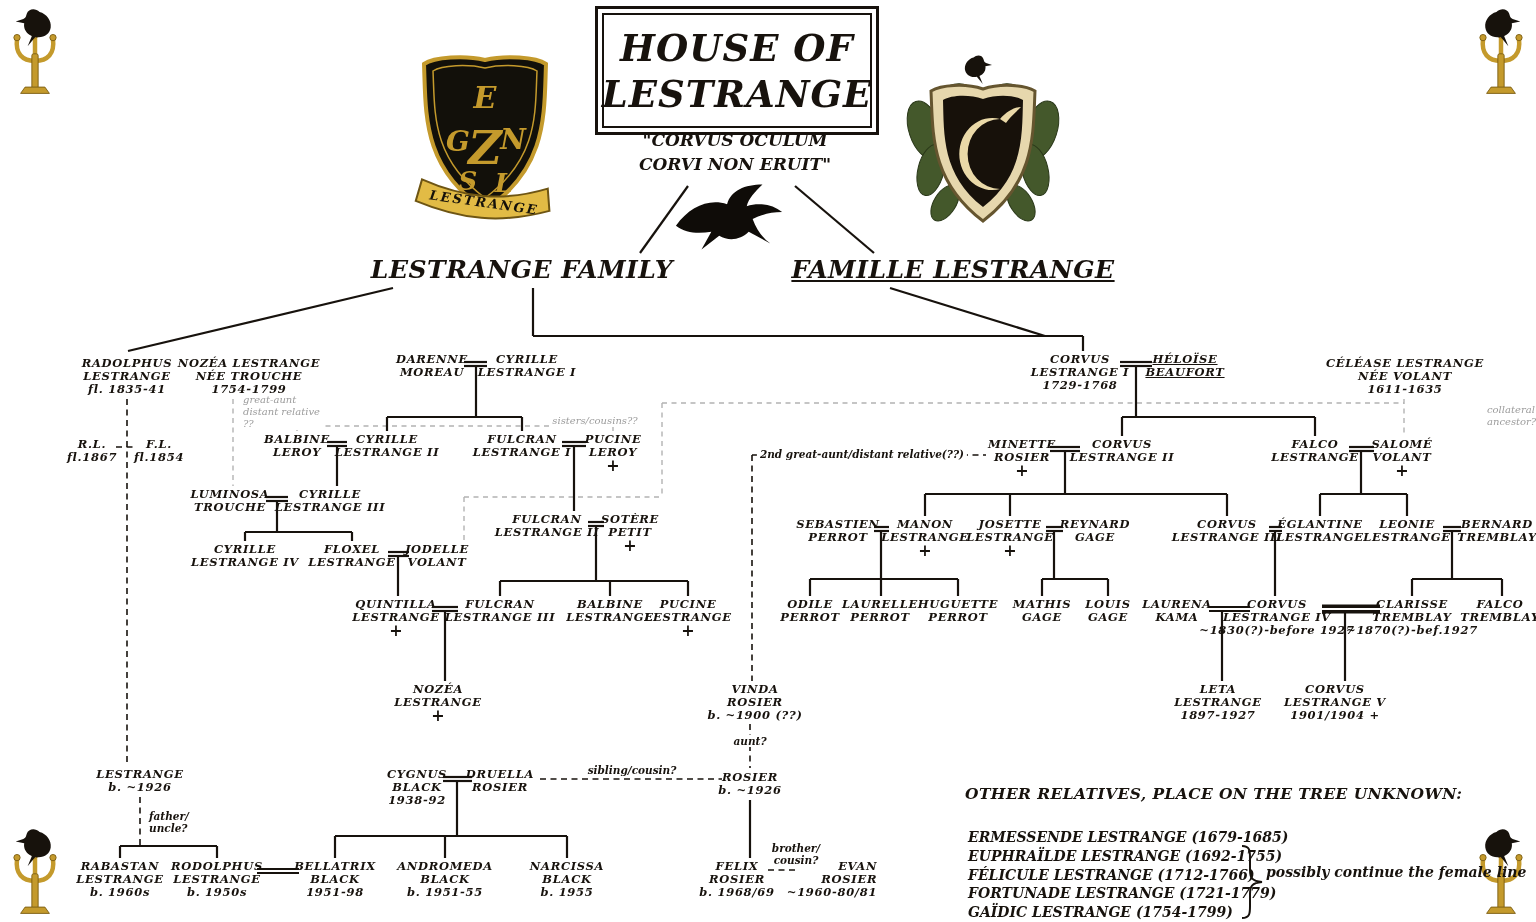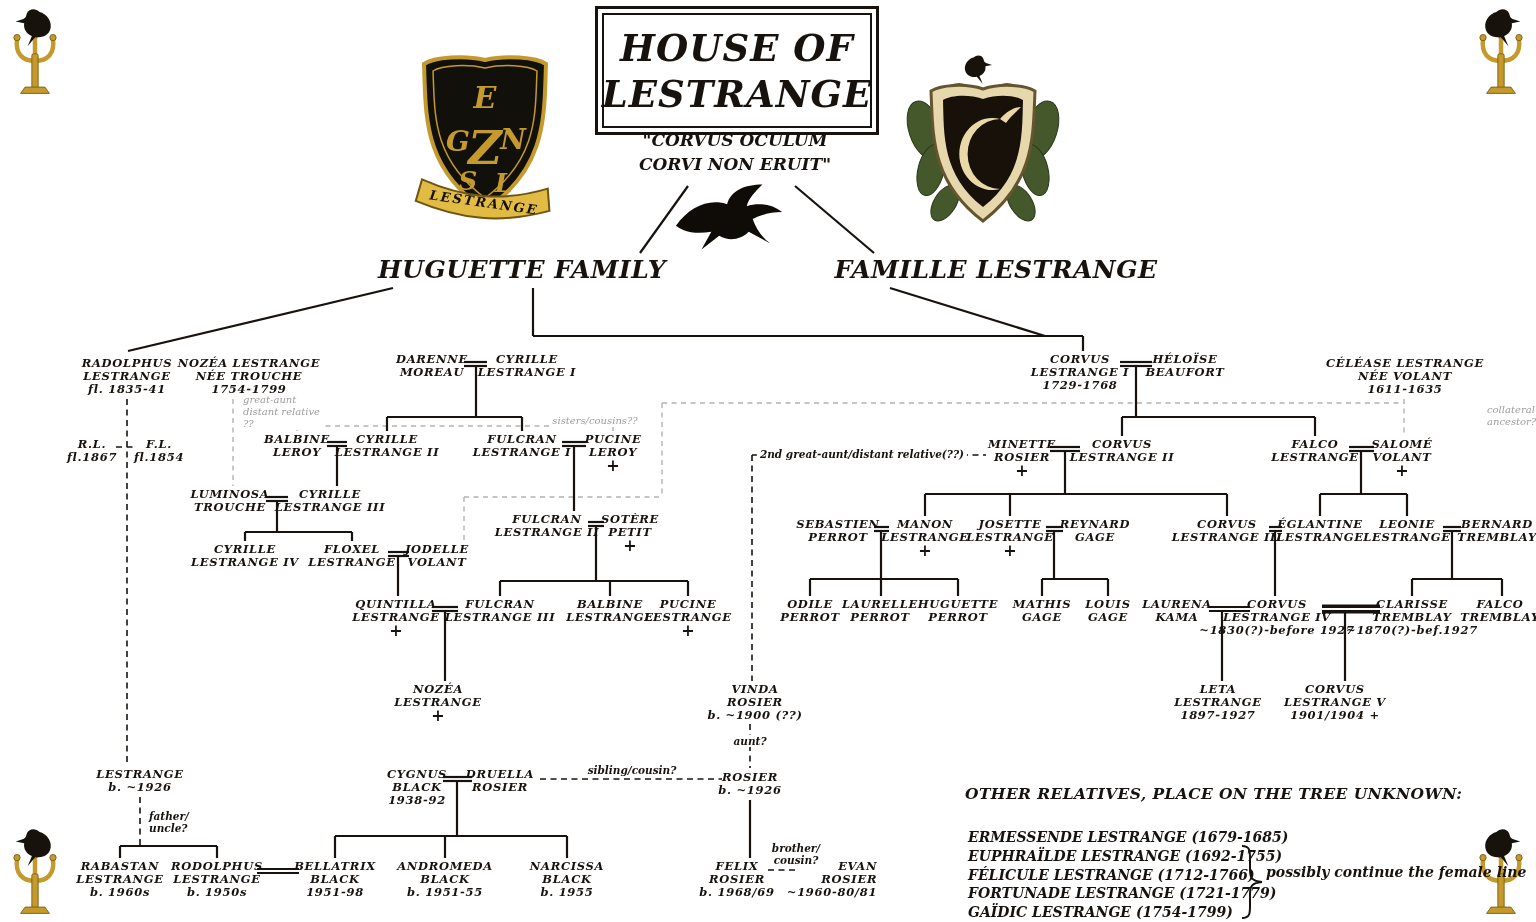--- a/index.html
+++ b/index.html
@@ -27,21 +27,21 @@
   .title-inner { position:absolute; left:4px; right:4px; top:4px; bottom:4px; border:2px solid #17120d;
                  display:flex; flex-direction:column; align-items:center; justify-content:center; }
   .title-line { font:italic bold 37px/46px "DejaVu Serif", serif; letter-spacing:1px; }
 
   .motto { position:absolute; left:735px; top:128px; transform:translateX(-50%); text-align:center;
            font:italic bold 17px/24px "DejaVu Serif", serif; }
 
   .branch-label { position:absolute; top:255px; transform:translateX(-50%); white-space:nowrap;
                   font:italic bold 25px/29px "DejaVu Serif", serif; letter-spacing:.5px; }
   #label-left { left:522px; }
-  #label-right { left:996px; }
+  #label-right { left:953px;text-decoration:underline; }
 
   .corner { position:absolute; width:54px; height:96px; }
   .corner.flip { transform:scaleX(-1); }
   #corner-tl { left:8px; top:4px; }
   #corner-tr { left:1474px; top:4px; }
   #corner-bl { left:8px; top:824px; }
   #corner-br { left:1474px; top:824px; }
 
   .crest-left { position:absolute; left:410px; top:52px; width:150px; height:205px; }
   .crest-right { position:absolute; left:903px; top:55px; width:160px; height:195px; }
@@ -217,21 +217,21 @@
       <div class="title-line">HOUSE OF</div>
       <div class="title-line">LESTRANGE</div>
     </div>
   </div>
 
   <div class="motto">
     <div>"CORVUS OCULUM</div>
     <div>CORVI NON ERUIT"</div>
   </div>
 
-  <div id="label-left" class="branch-label">HUGUETTE FAMILY</div>
+  <div id="label-left" class="branch-label">LESTRANGE FAMILY</div>
   <div id="label-right" class="branch-label">FAMILLE LESTRANGE</div>
 
   <svg class="crest-left" viewBox="0 0 150 205">
     <path d="M75,8 C55,3 24,5 14,12 C16,62 12,116 75,158 C138,116 134,62 136,12 C126,5 95,3 75,8 Z" fill="#12100a" stroke="#c49a2c" stroke-width="4"></path>
     <path d="M75,16 C58,12 32,13 23,19 C25,60 21,106 75,146 C129,106 125,60 127,19 C118,13 92,12 75,16 Z" fill="none" stroke="#c49a2c" stroke-width="1.5"></path>
     <text class="mono" x="75" y="56" font-size="30">E</text>
     <text class="mono" x="48" y="99" font-size="28">G</text>
     <text class="mono" x="75" y="112" font-size="46">Z</text>
     <text class="mono" x="103" y="97" font-size="28">N</text>
     <text class="mono" x="58" y="138" font-size="26">S</text>
@@ -415,21 +415,21 @@
       <div class="person" style="left: 832px; top: 860px; text-align: right;">
         <div class="pline">EVAN</div>
         <div class="pline">ROSIER</div>
         <div class="pline">~1960-80/81</div>
       </div>
       <div class="person" style="left: 1080px; top: 353px;">
         <div class="pline">CORVUS</div>
         <div class="pline">LESTRANGE I</div>
         <div class="pline">1729-1768</div>
       </div>
-      <div class="person" style="left: 1185px; top: 353px;">
+      <div class="person" style="left: 1185px; top: 353px; text-decoration: underline;">
         <div class="pline">HÉLOÏSE</div>
         <div class="pline">BEAUFORT</div>
       </div>
       <div class="person" style="left: 1405px; top: 357px;">
         <div class="pline">CÉLÉASE LESTRANGE</div>
         <div class="pline">NÉE VOLANT</div>
         <div class="pline">1611-1635</div>
       </div>
       <div class="person" style="left: 1022px; top: 438px;">
         <div class="pline">MINETTE</div>

